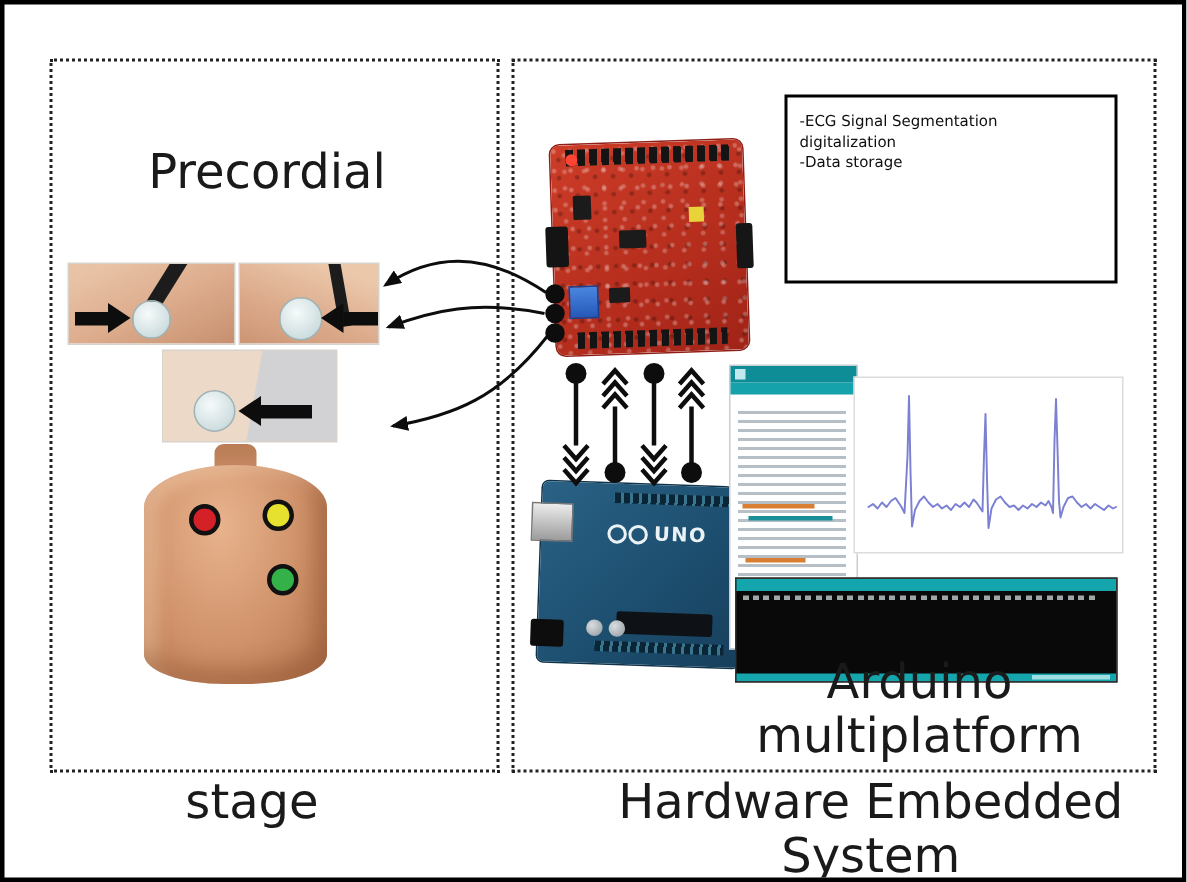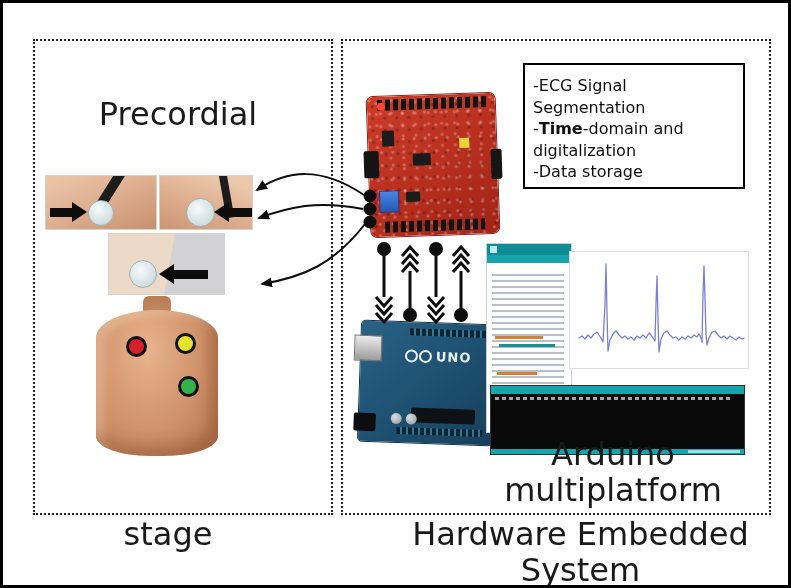--- a/index.html
+++ b/index.html
@@ -28,21 +28,21 @@
   .head-left{width:0;height:0;border-top:10px solid transparent;border-bottom:10px solid transparent;border-right:15px solid #0d0d0d;}
   .torso{left:61px;top:255px;width:122px;height:160px;}
   .torso .neck{position:absolute;left:47px;top:0;width:28px;height:24px;background:linear-gradient(#b97c55,#c98d67);border-radius:6px 6px 0 0;}
   .torso .body{position:absolute;left:0;top:14px;width:122px;height:146px;
     background:radial-gradient(ellipse at 42% 28%,#e8b38d,#cf9169 55%,#b87a52 90%);
     border-radius:52% 52% 46% 46% / 20% 20% 14% 14%;
     box-shadow:inset -8px -10px 14px rgba(120,60,30,.35), inset 8px 4px 10px rgba(255,230,200,.35);}
   .torso-electrode{position:absolute;width:15px;height:15px;border-radius:50%;border:3px solid #111;box-sizing:content-box;}
   
   .info-box{left:180px;top:22px;width:222px;height:126px;border:2px solid #000;box-sizing:border-box;
-    padding:10px 6px 0 8px;font-size:16px;line-height:1.35;color:#0f0f0f;}
+    padding:10px 6px 0 8px;font-size:10px;line-height:1.35;color:#0f0f0f;}
   .shield{left:26px;top:54px;width:128px;height:140px;transform:rotate(-2deg);}
   .shield .board{position:absolute;inset:0;background:
       radial-gradient(circle at 20% 30%,rgba(255,255,255,.28) 1px,transparent 2px),
       radial-gradient(circle at 70% 60%,rgba(255,255,255,.25) 1px,transparent 2px),
       radial-gradient(circle at 45% 80%,rgba(0,0,0,.25) 1px,transparent 2px),
       linear-gradient(145deg,#cd3d28,#b52d1d 60%,#a02317);
     background-size:11px 13px,13px 11px,12px 12px,100% 100%;border-radius:6px;box-shadow:0 0 0 1px #8f1f16;}
   .hdr{position:absolute;background:repeating-linear-gradient(90deg,#141414 0 5px,transparent 5px 8px);height:11px;}
   .shield .pot{position:absolute;left:9px;bottom:24px;width:18px;height:20px;background:linear-gradient(#4a86e0,#2458b8);border:1px solid #1b3f8f;}
   .shield .jack{position:absolute;left:-5px;top:54px;width:15px;height:27px;background:#141414;border-radius:2px;}
@@ -124,21 +124,20 @@
       <div class="torso-electrode" style="left:30px;top:40px;background:#d42027;"></div>
       <div class="torso-electrode" style="left:79px;top:37px;background:#e6e12f;"></div>
       <div class="torso-electrode" style="left:82px;top:80px;background:#35b14a;"></div>
     </div>
   </div>
 
   <div class="panel panel-right">
 
     <div class="abs info-box">
       <div>-ECG Signal Segmentation</div>
-      <div><span>-</span><b>Time</b><span>-domain and</span></div>
       <div>digitalization</div>
       <div>-Data storage</div>
     </div>
 
     <div class="abs shield">
       <div class="board"></div>
       <div class="hdr" style="left:10px;top:3px;width:110px;"></div>
       <div class="hdr" style="left:14px;bottom:4px;width:100px;"></div>
       <div class="red-led"></div>
       <div class="pot"></div>

